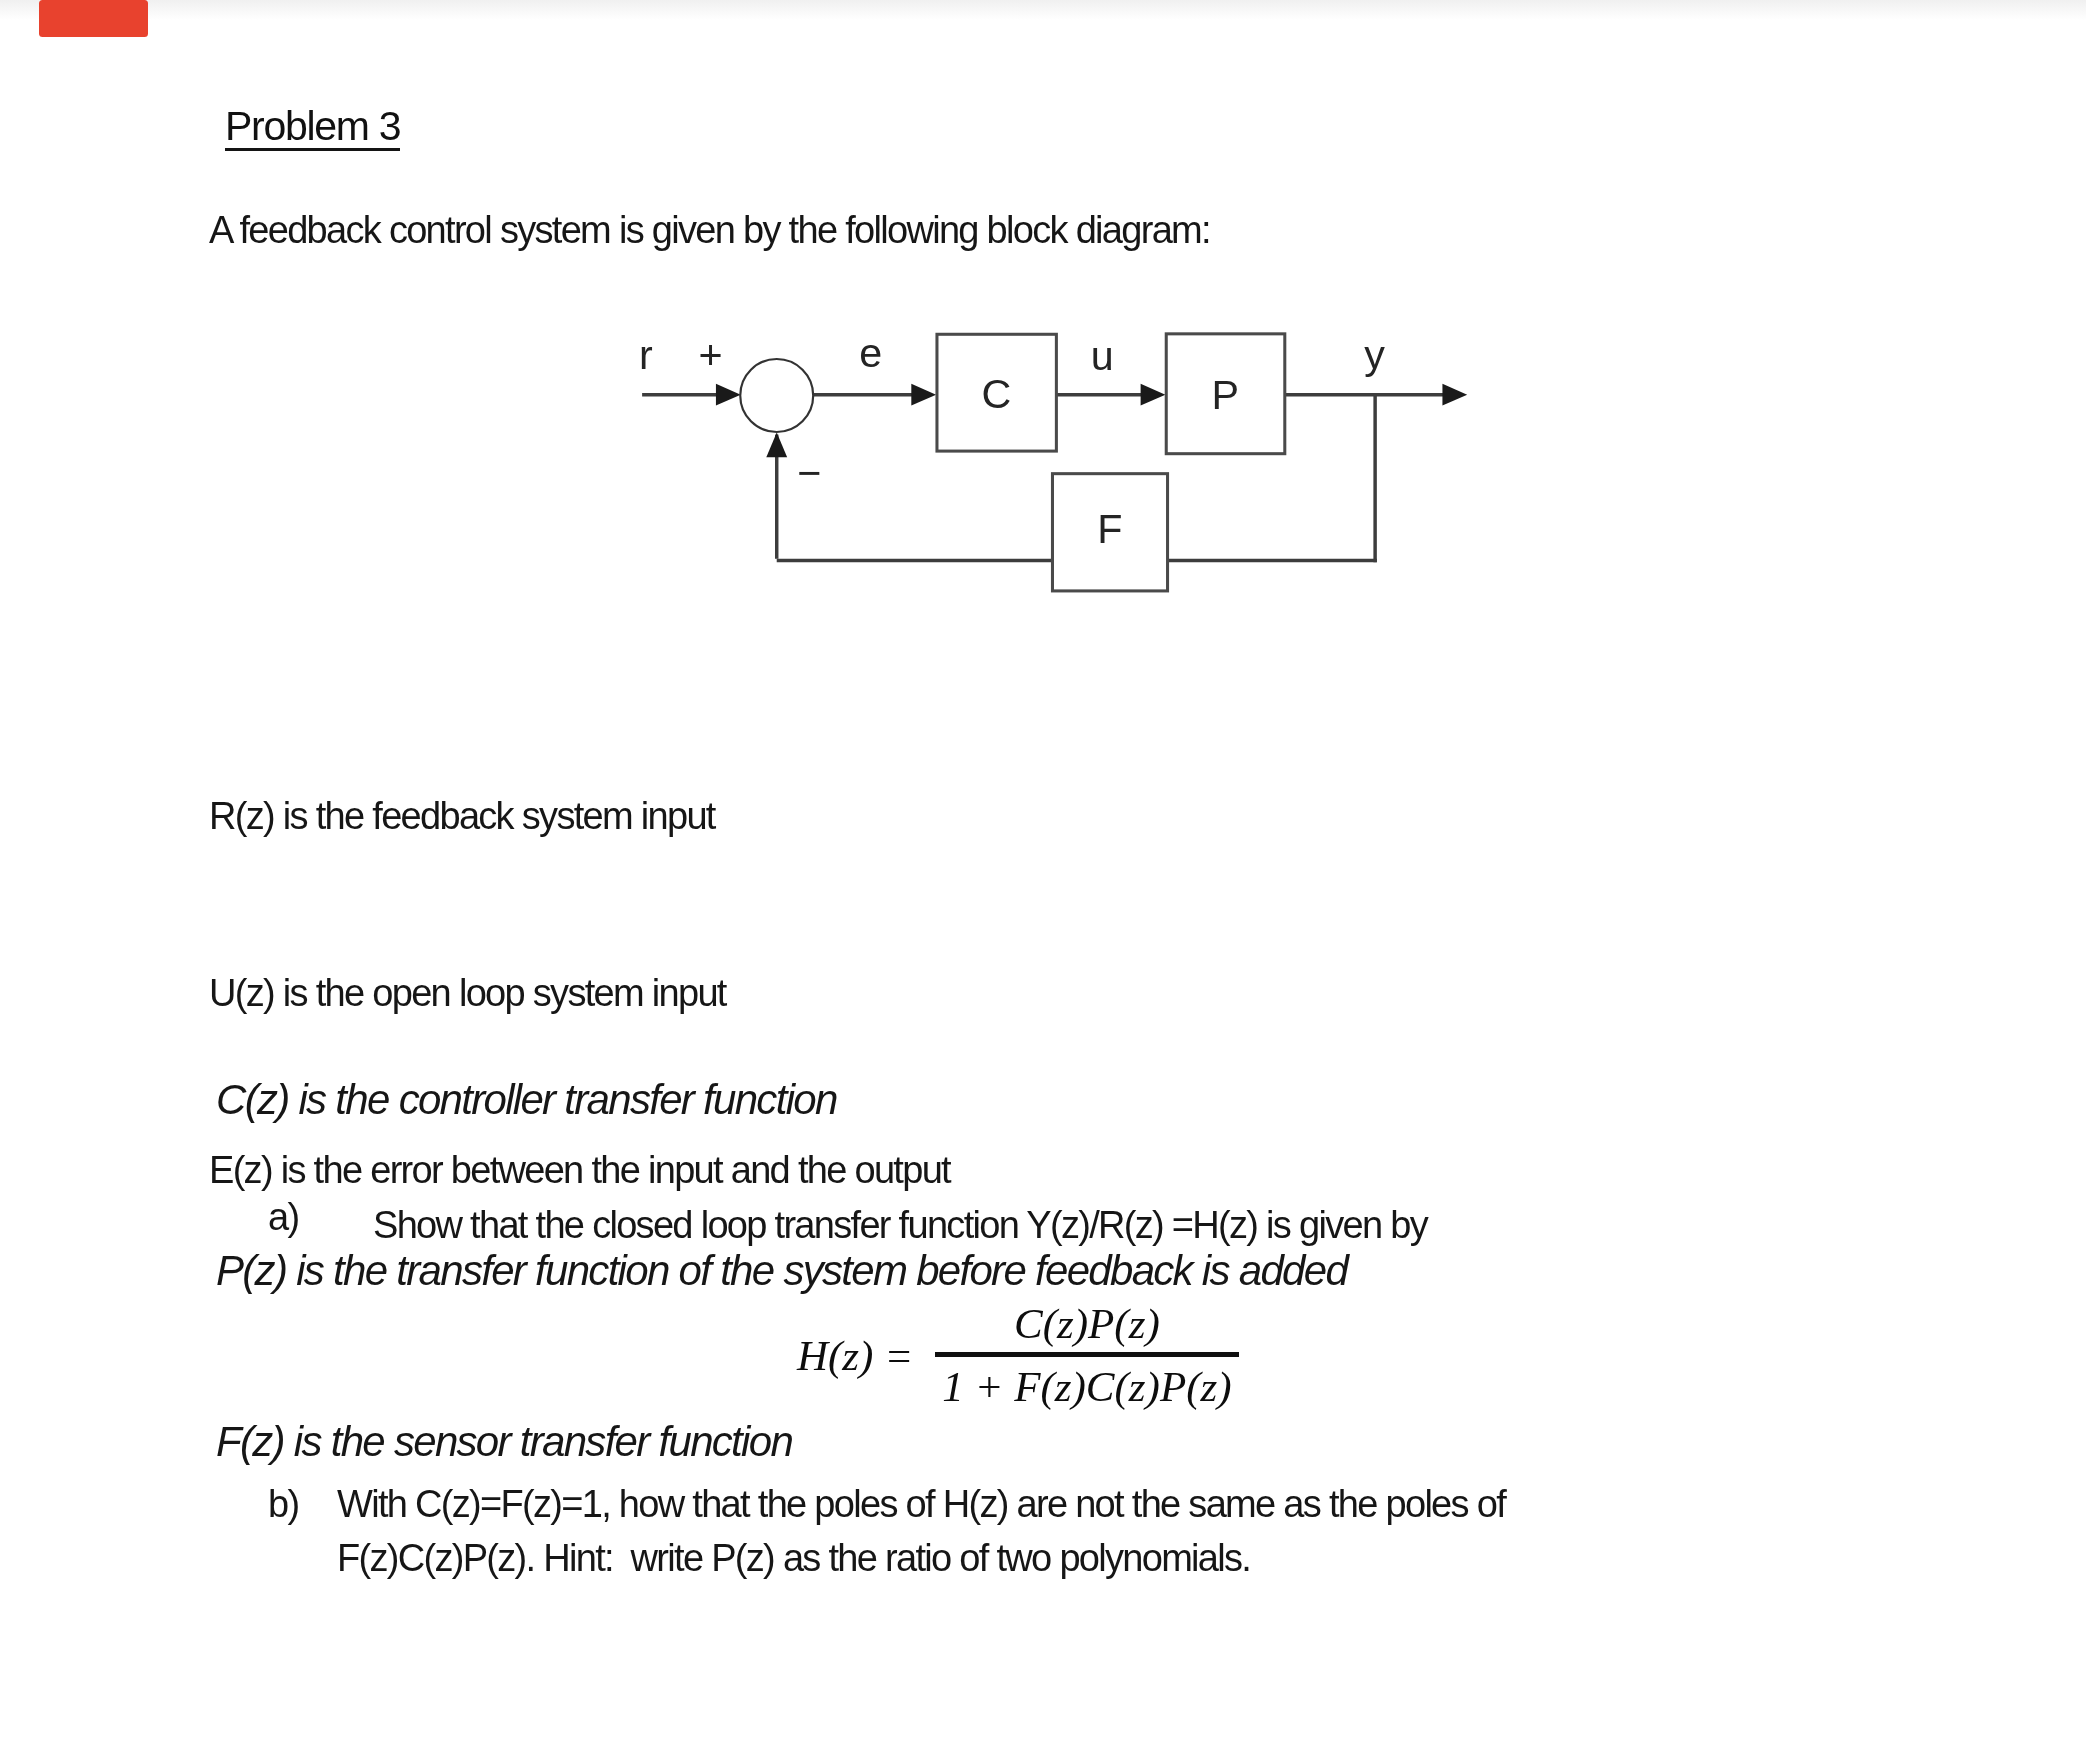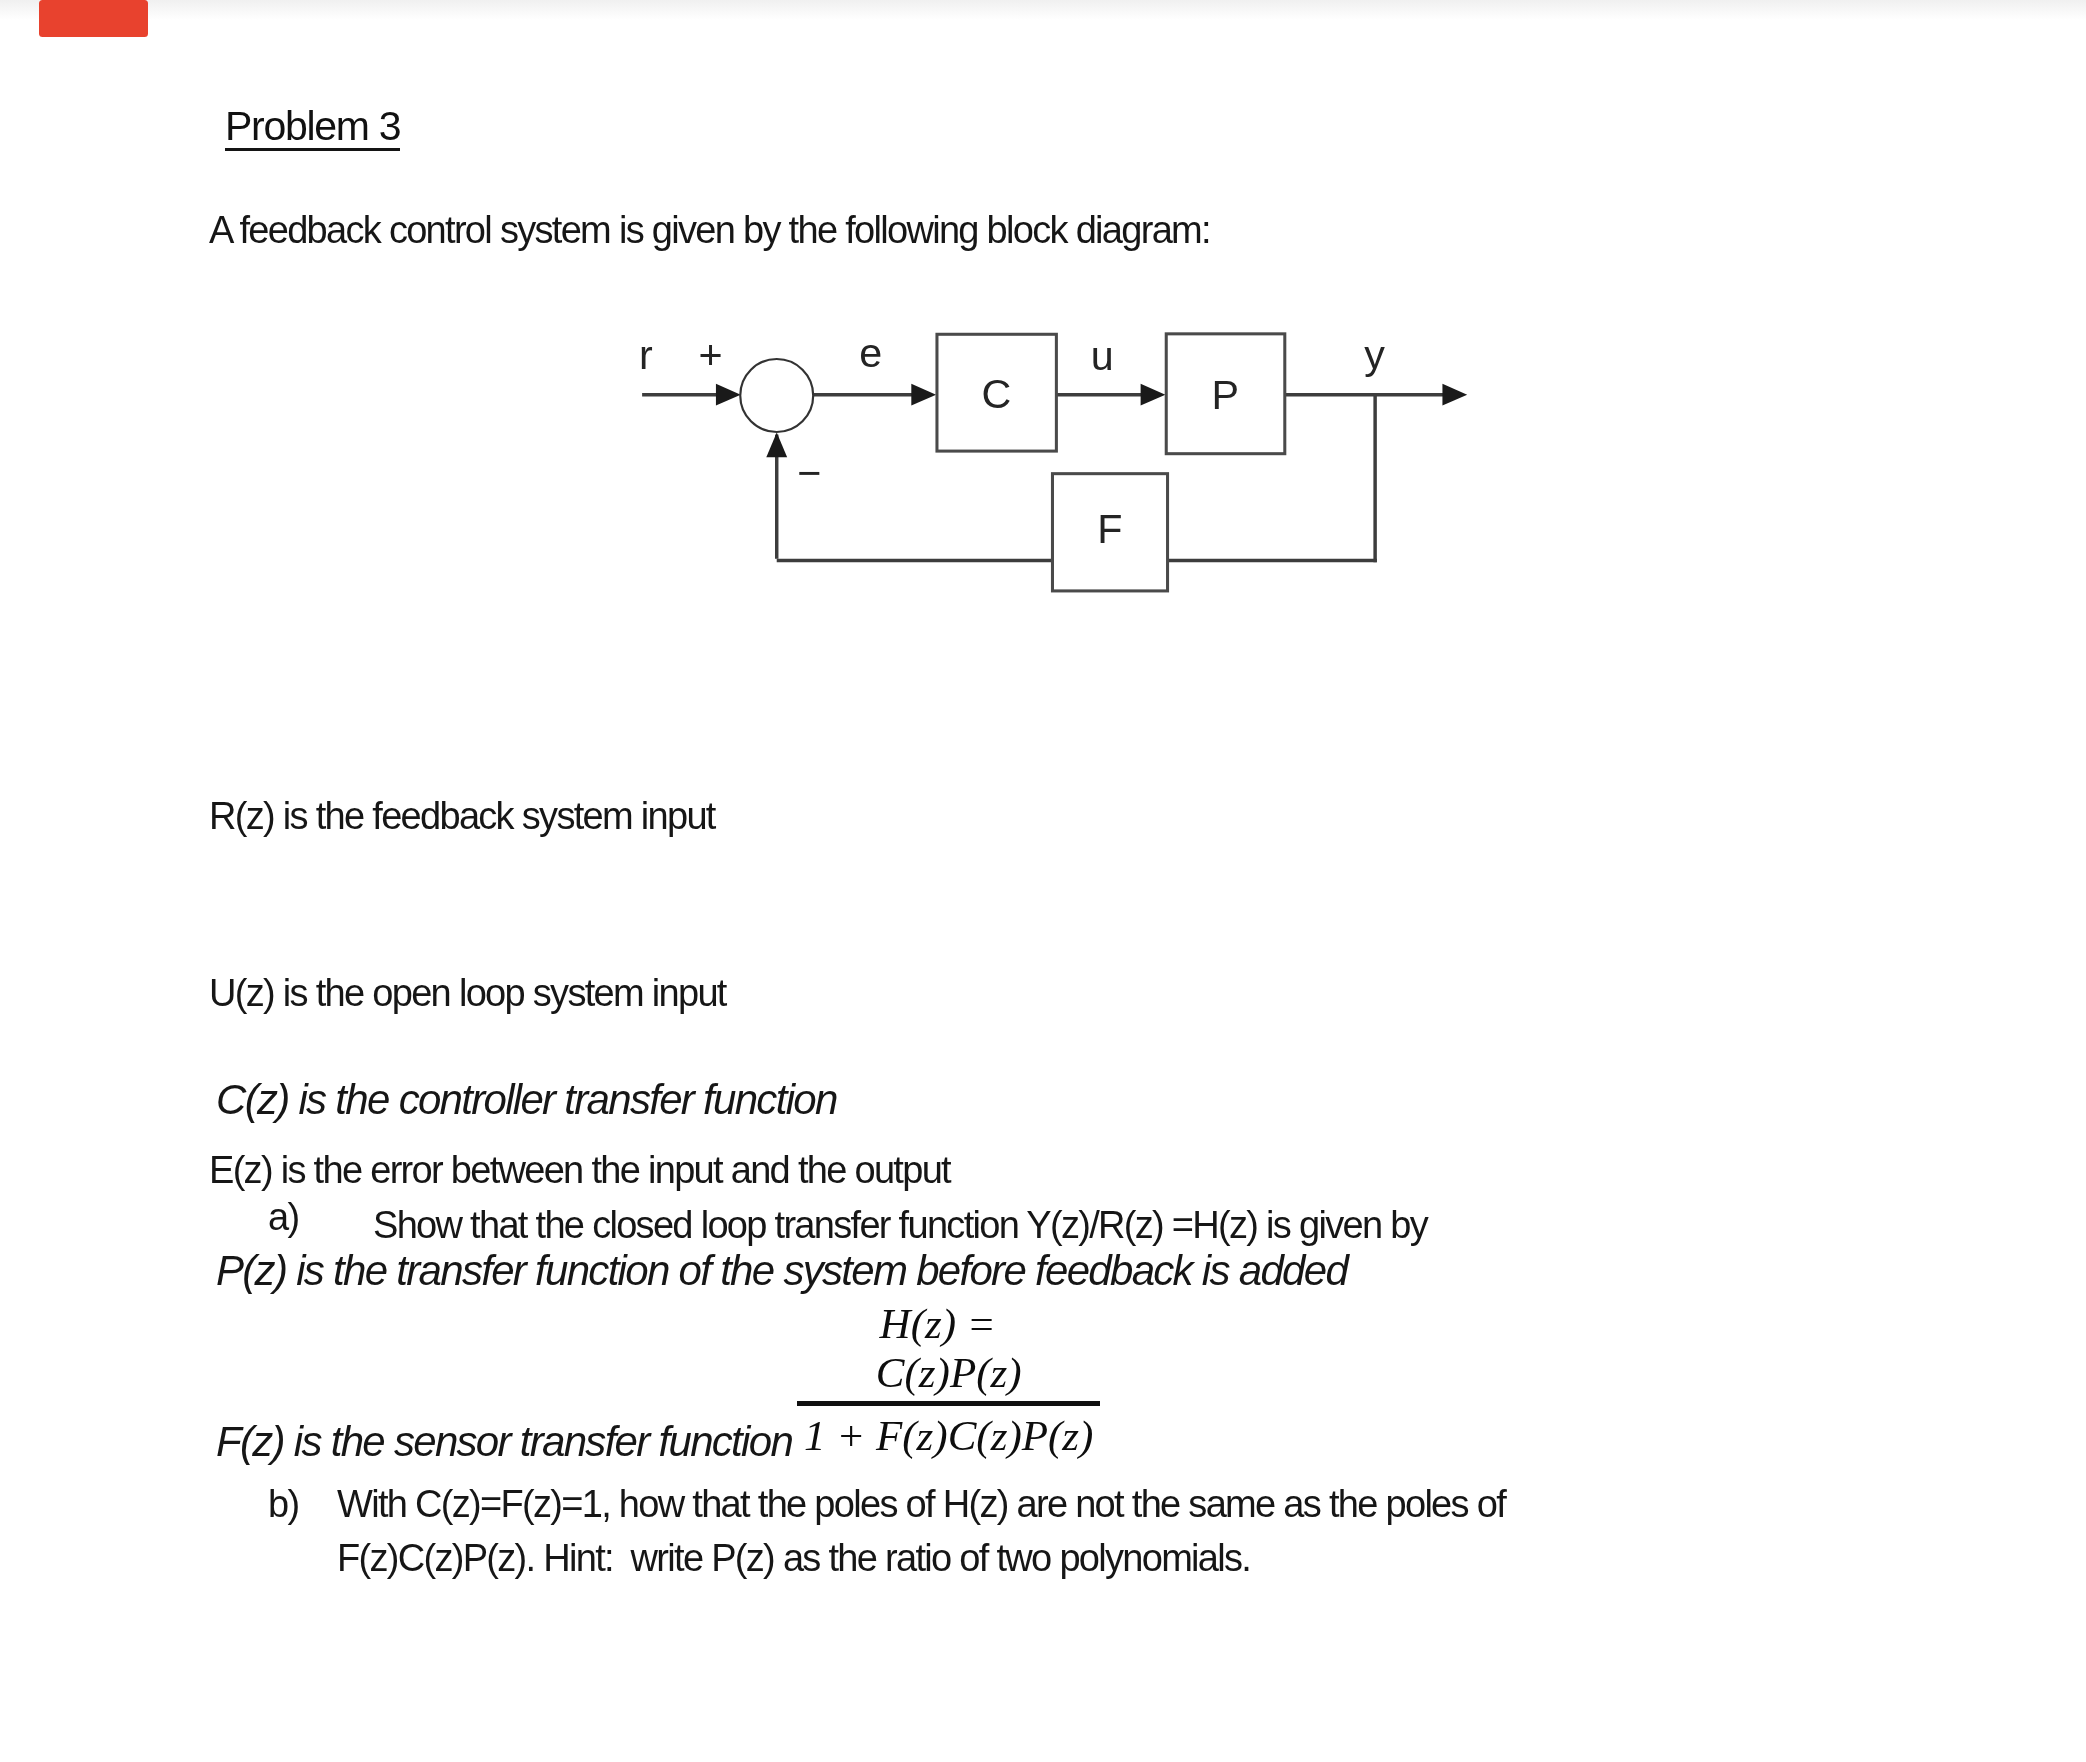--- a/index.html
+++ b/index.html
@@ -53,21 +53,21 @@
   }
   .item { position: absolute; font-size: 38px; letter-spacing: -1.7px; color: #161616; }
   .item .marker { position: absolute; left: 0; top: 0; white-space: pre; }
   .item-a { left: 268px; top: 1193px; line-height: 48px; }
   .item-a .itext { position: absolute; left: 69px; top: 8px; white-space: pre; margin-left: 36px; }
   .item-b { left: 268px; top: 1477px; line-height: 54px; }
   .item-b .btext { position: absolute; left: 69px; top: 0; }
   .item-b .btext div { white-space: pre; }
   .formula {
     position: absolute; left: 797px; top: 1299px;
-    display: flex; flex-direction: column; align-items: center;
+    display: flex; flex-direction: row; align-items: center;
     font-family: "Liberation Serif", serif; font-style: italic;
     font-size: 43px; color: #0d0d0d; letter-spacing: 0;
   }
   .formula .lhs { margin-right: 22px; white-space: pre; }
   .frac { display: inline-flex; flex-direction: column; align-items: center; }
   .frac .num { padding: 0 8.7px 4.3px 8.7px; }
   .frac .den { border-top: 5.2px solid #101010; padding: 5.2px 7px 0 7px; }
 </style>
 </head>
 <body>

